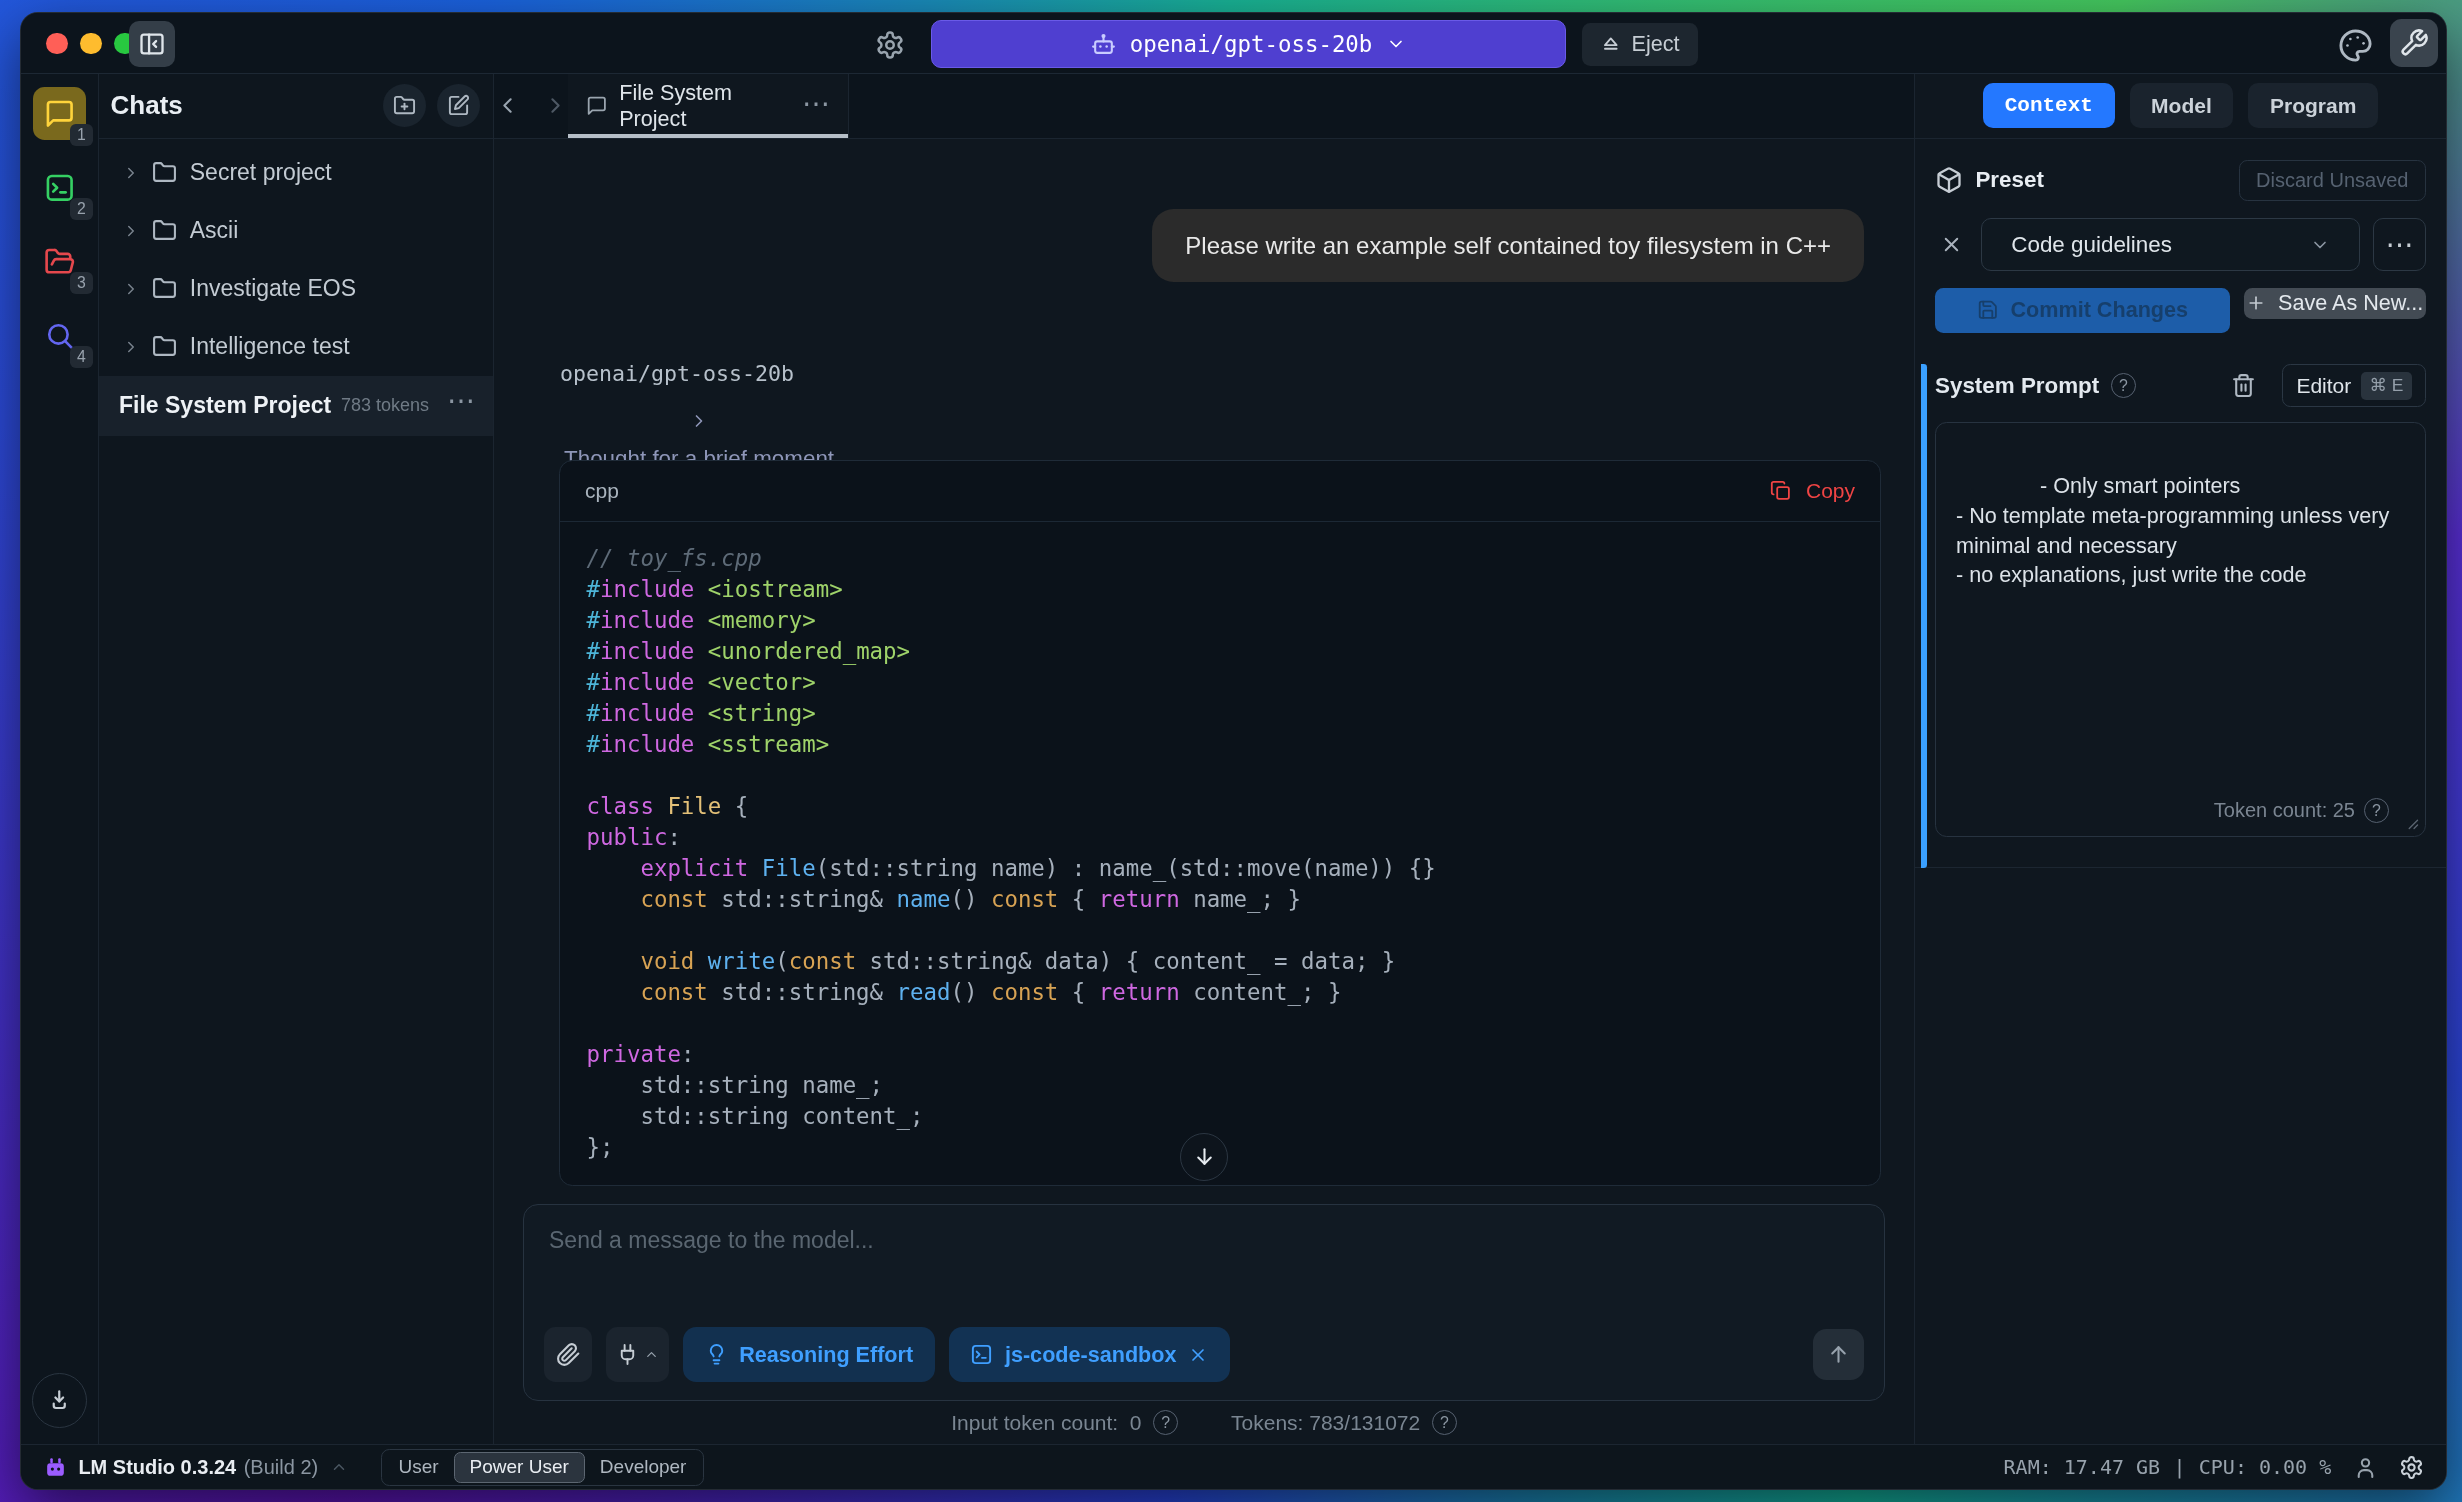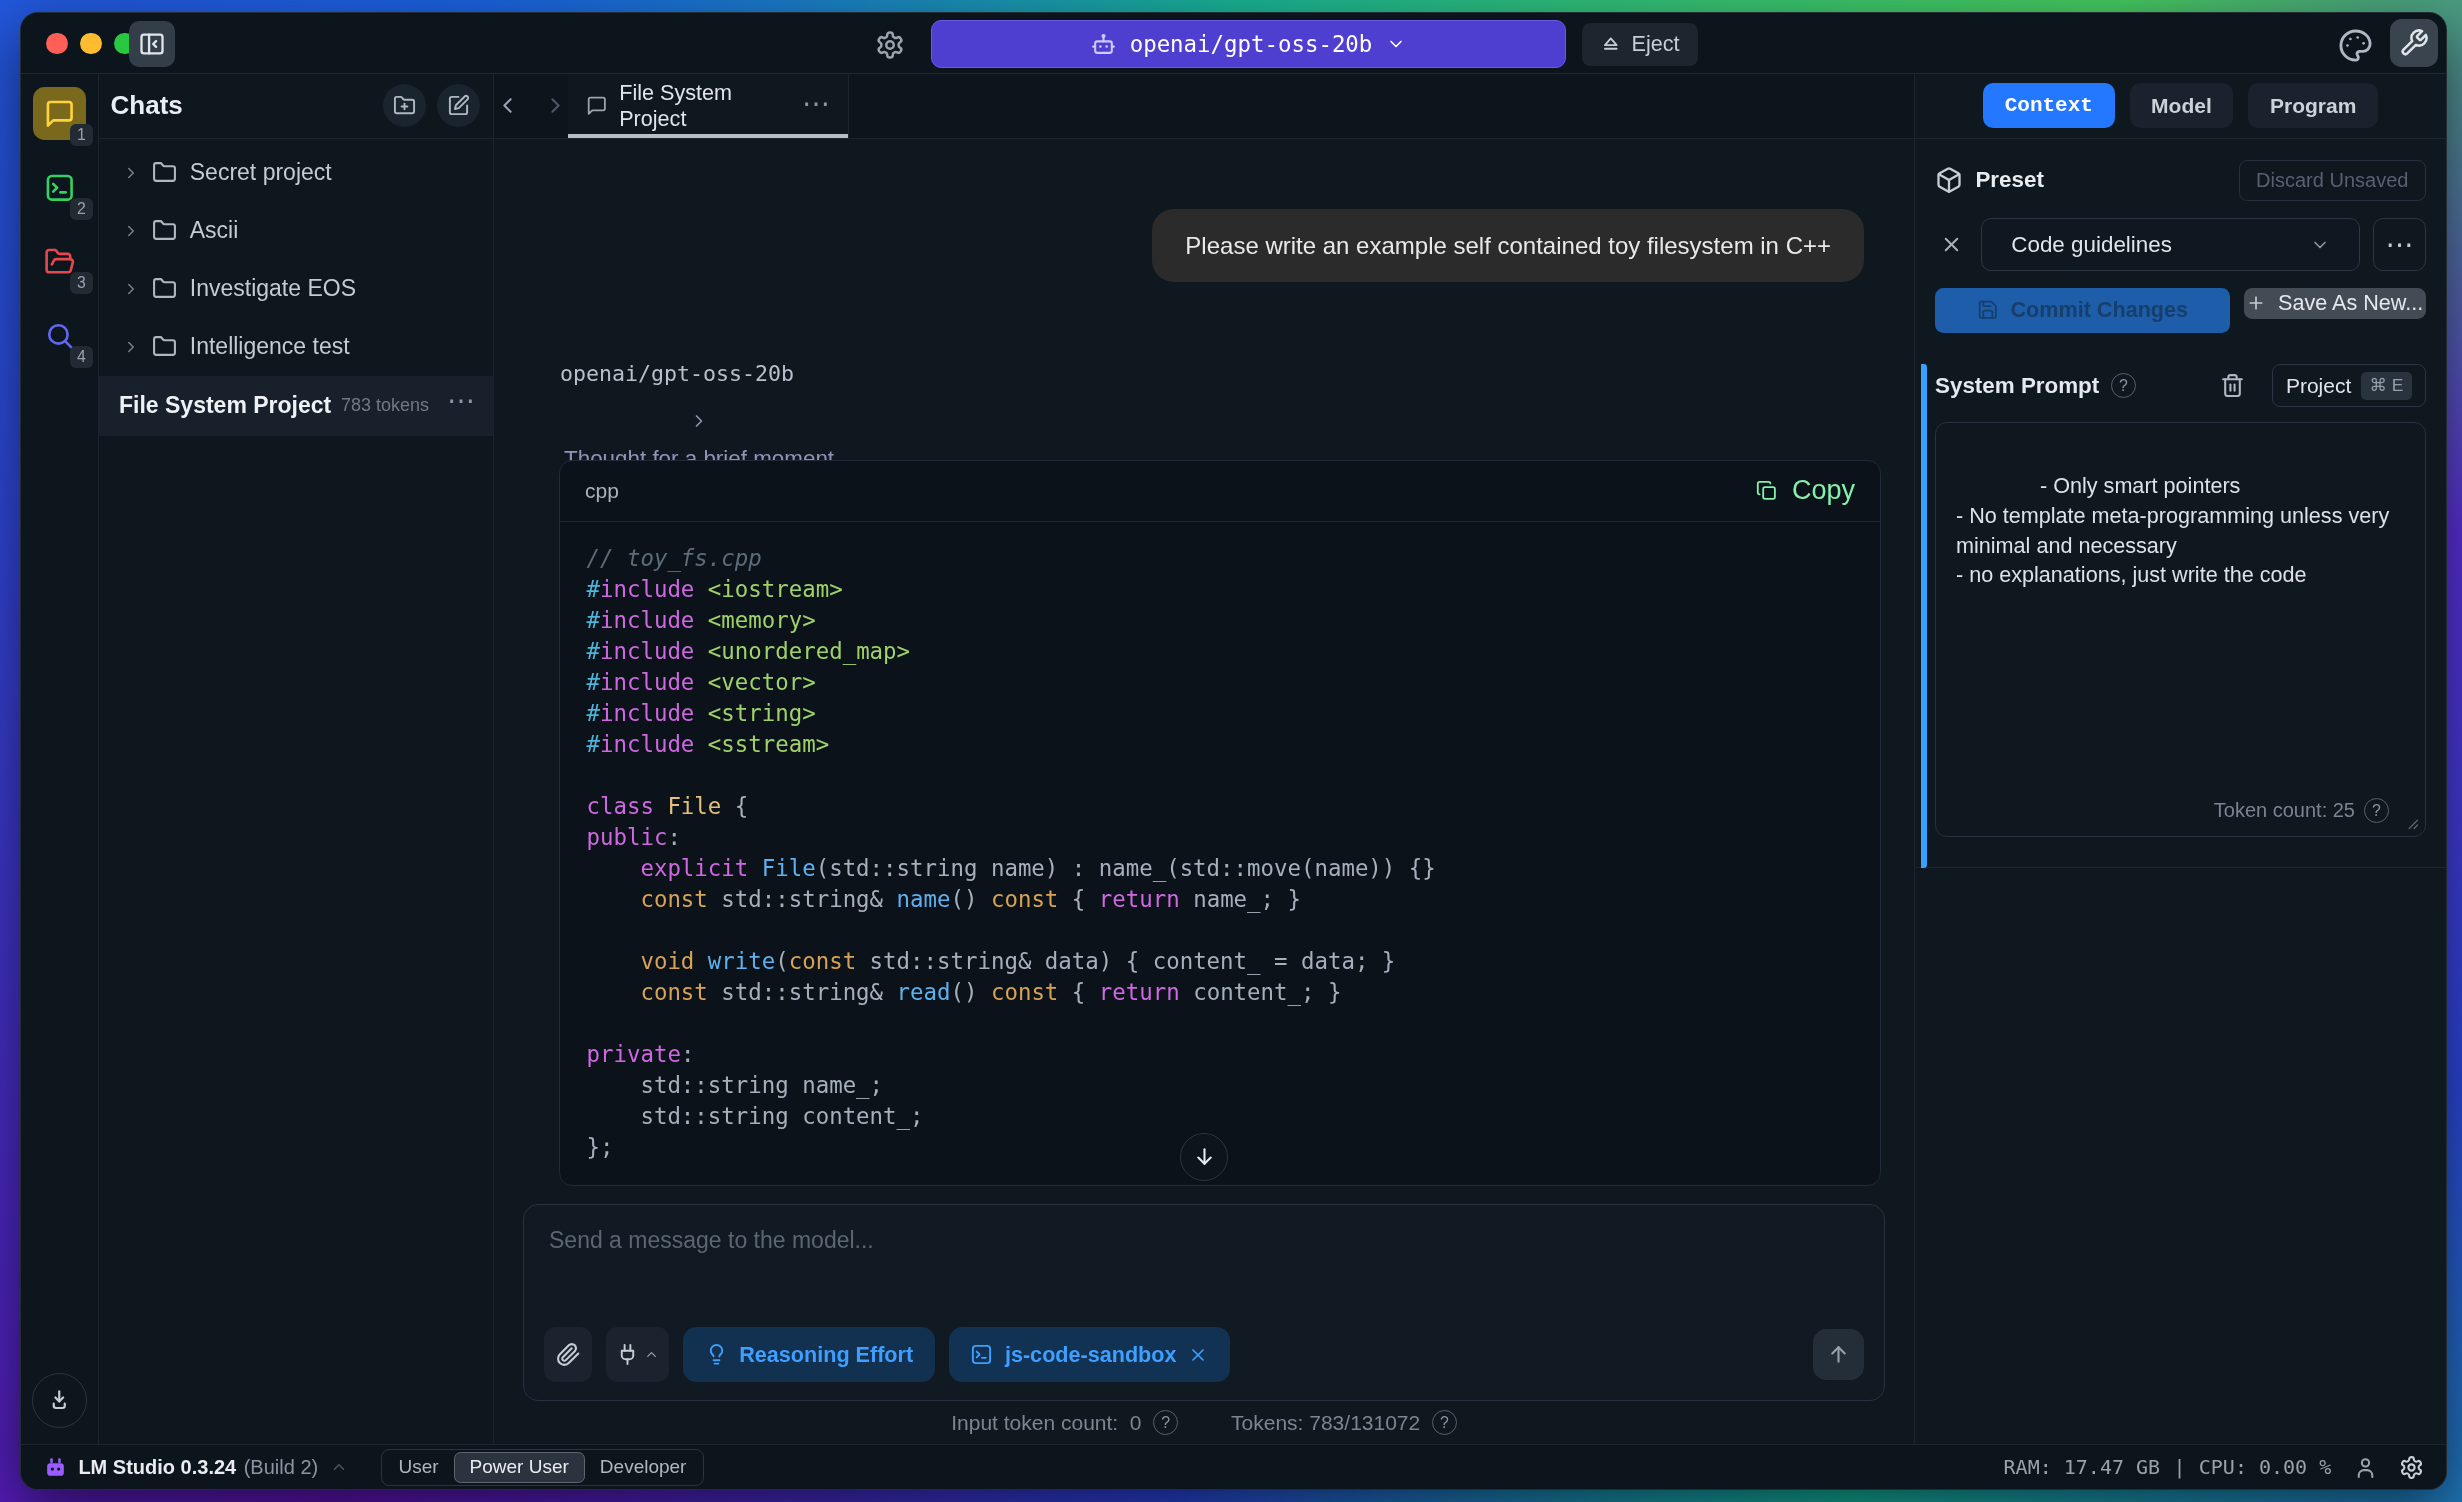--- a/index.html
+++ b/index.html
@@ -77,21 +77,21 @@
   .bubble { position:absolute; top:70px; right:50px; max-width:796px; background:#2b2b2b; border-radius:21.6px;
     padding:21px 33px; font-size:24px; color:#e9e9e9; line-height:1.3; }
   .modelname { position:absolute; top:222px; left:66px; font-family:"DejaVu Sans Mono", monospace; font-size:21.6px; color:#b7c1cb; }
   .thought { position:absolute; top:272px; left:70px; display:flex; align-items:center; gap:15px; font-size:22.4px; color:#8e96b8;flex-direction:column; }
   .thought .chev { display:flex; color:#8e96b8; }
 
   .codeblock { position:absolute; top:321px; left:65px; width:1322px; background:#0b121a;
     border:0.8px solid #1f2b38; border-radius:13.3px; }
   .codehead { height:61px; display:flex; align-items:center; padding:0 25px; border-bottom:0.8px solid #1c2835; }
   .codehead .lang { font-size:21px; color:#a9b3bd; }
-  .copy-btn { margin-left:auto; display:flex; align-items:center; gap:14px; color:#86efac; font-size:27px; }
+  .copy-btn { margin-left:auto; display:flex; align-items:center; gap:14px; color:#ef4444; font-size:21px; }
   .codebody { padding:21.6px 26.5px; font-family:"DejaVu Sans Mono", monospace; font-size:22.4px; line-height:31px; white-space:pre; }
   .tk-c { color:#5e6b78; font-style:italic; }
   .tk-h { color:#4db5d9; }
   .tk-kw { color:#cf68e1; }
   .tk-s { color:#9fd36a; }
   .tk-cl { color:#e3c078; }
   .tk-fn { color:#5eb1ef; }
   .tk-t { color:#d8a354; }
   .tk-p { color:#a6b0bc; }
 
@@ -549,21 +549,21 @@
               <span class="trash">
                 <svg class="ic" width="25" height="25" viewBox="0 0 24 24">
                     <path d="M3 6h18"></path>
                     <path d="M19 6v14a2 2 0 0 1-2 2H7a2 2 0 0 1-2-2V6"></path>
                     <path d="M8 6V4a2 2 0 0 1 2-2h4a2 2 0 0 1 2 2v2"></path>
                     <line x1="10" y1="11" x2="10" y2="17"></line>
                     <line x1="14" y1="11" x2="14" y2="17"></line>
                   </svg>
               </span>
               <div class="editor-btn">
-                <span>Project</span>
+                <span>Editor</span>
                 <span class="kbd">⌘ E</span>
               </div>
             </div>
             <div class="sp-textarea">
               <span>- Only smart pointers
 - No template meta-programming unless very minimal and necessary
 - no explanations, just write the code</span>
               <div class="sp-count">
                 <span>Token count: 25</span>
                 <span class="q"></span>

